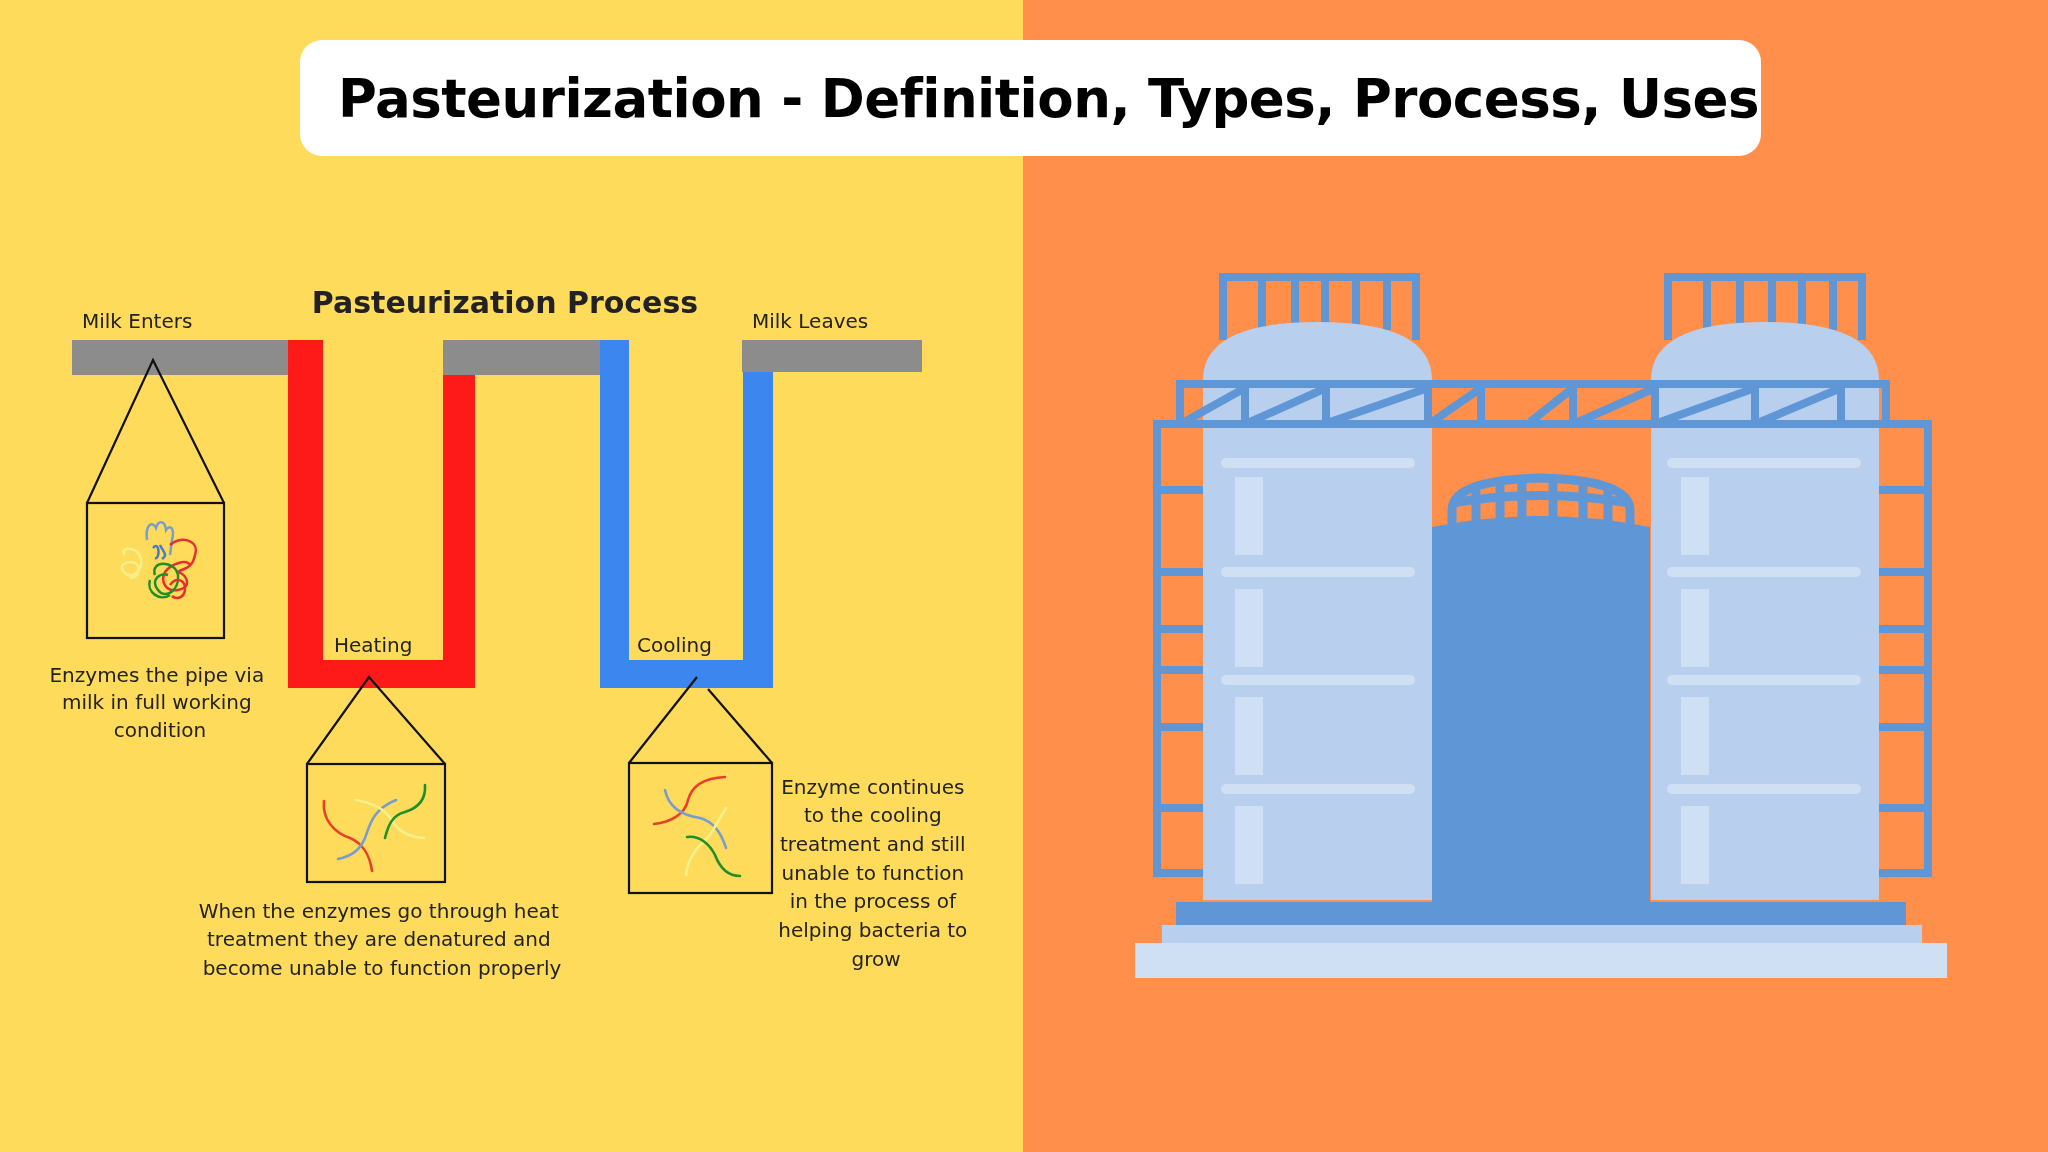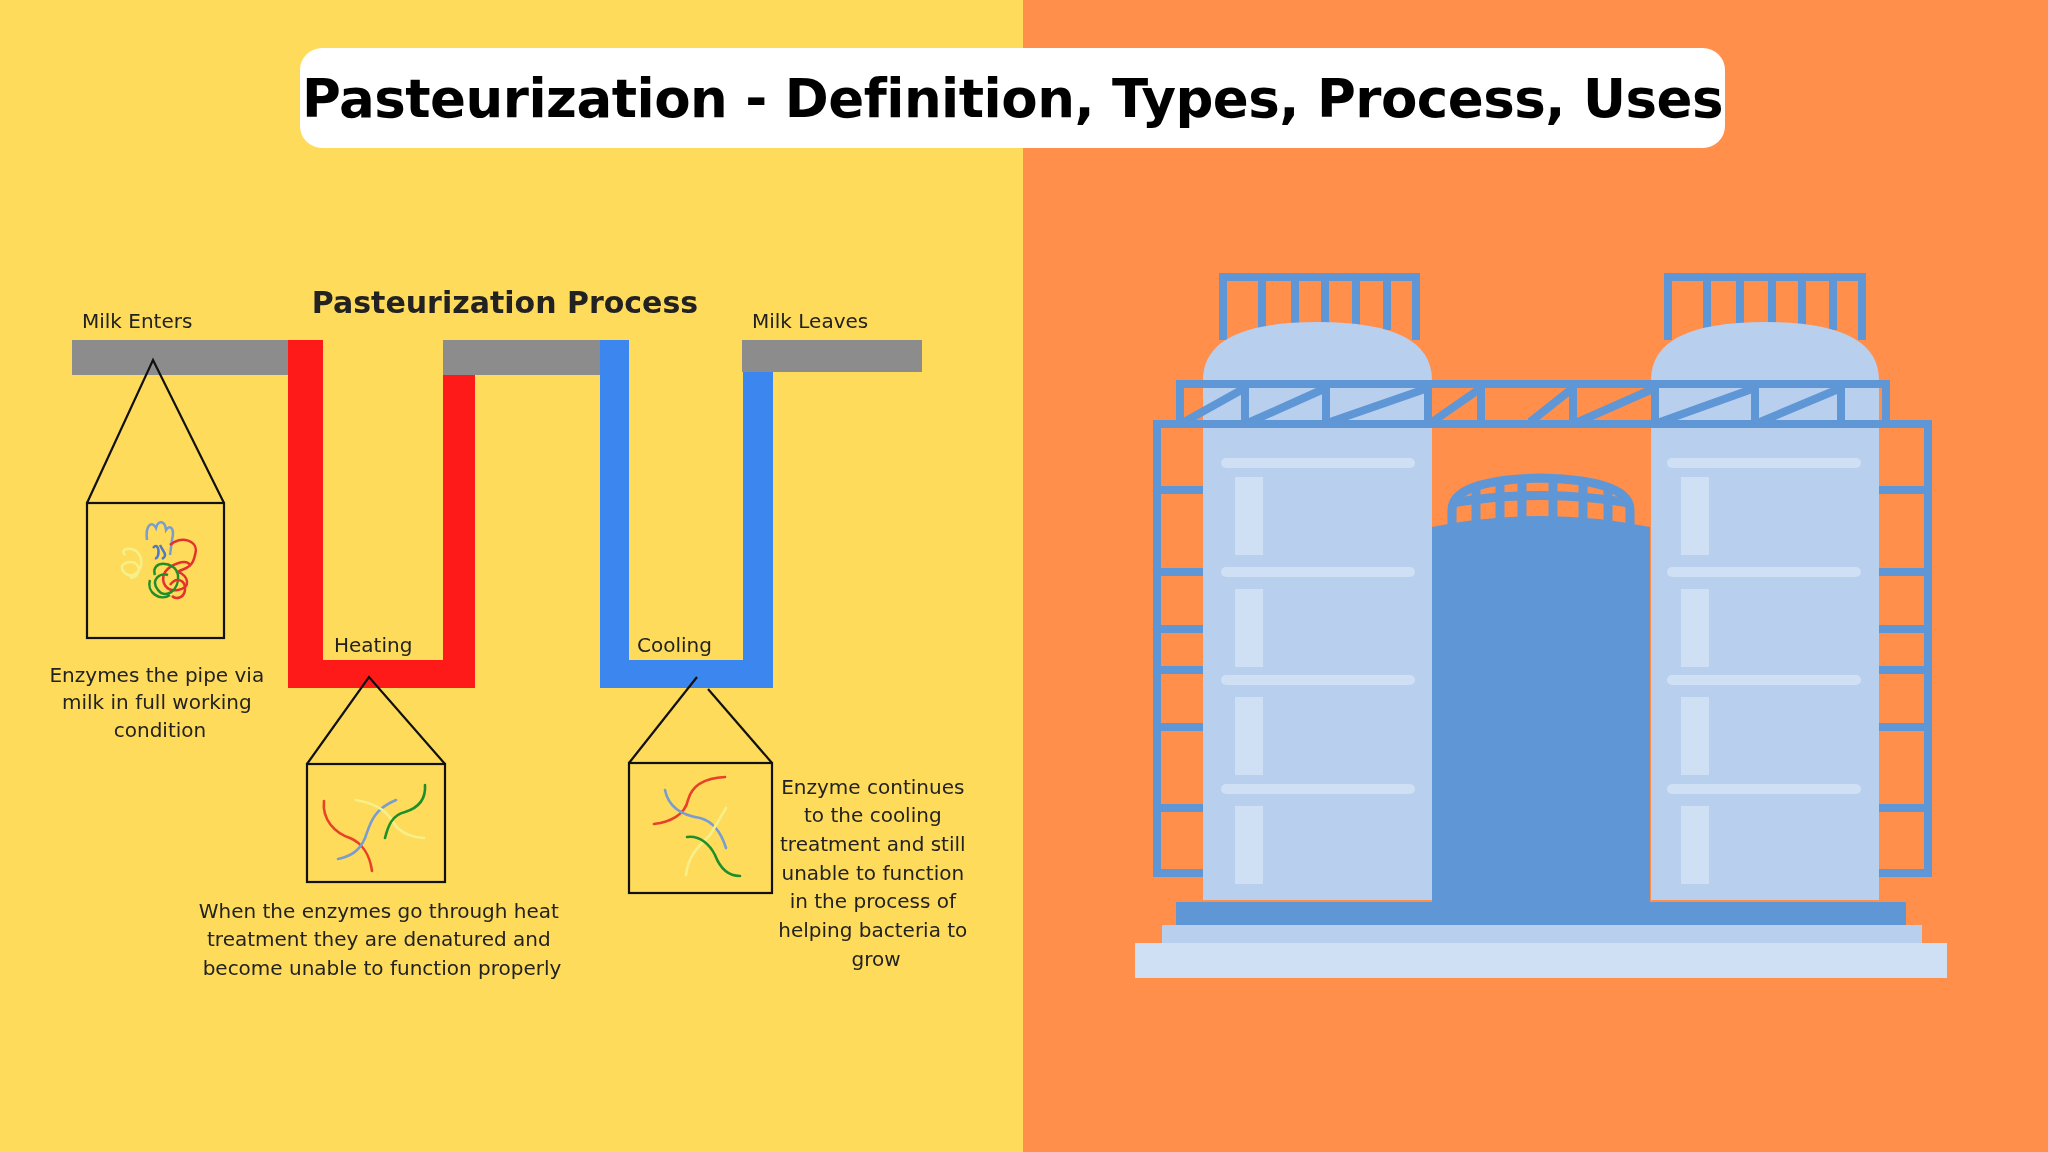--- a/index.html
+++ b/index.html
@@ -1,19 +1,19 @@
 <!DOCTYPE html>
 <html><head>
 <meta charset="utf-8">
 <style>
   html, body { margin: 0; padding: 0; }
   body { width: 2048px; height: 1152px; position: relative; overflow: hidden; font-family: "Liberation Sans", "DejaVu Sans", sans-serif; }
   .bg-left { position: absolute; left: 0; top: 0; width: 1023px; height: 1152px; background: #FEDB5A; }
   .bg-right { position: absolute; left: 1023px; top: 0; width: 1025px; height: 1152px; background: #FF8F4B; }
-  .title-box { position: absolute; left: 300px; top: 48px; width: 1425px; height: 100px; background: #ffffff; border-radius: 22px; display: flex; align-items: center; justify-content: center; }
+  .title-box { position: absolute; left: 300px; top: 40px; width: 1425px; height: 116px; background: #ffffff; border-radius: 22px; display: flex; align-items: center; justify-content: center; padding-left: 36px; }
   .title-text { font-family: "DejaVu Sans", sans-serif; font-weight: bold; font-size: 53px; color: #000; letter-spacing: -0.5px; white-space: nowrap; }
   svg.diagram { position: absolute; left: 0; top: 0; width: 2048px; height: 1152px; }
   .lbl { font-family: "DejaVu Sans", sans-serif; fill: #222; }
 </style>
 </head>
 <body>
 
 <div class="bg-left"></div>
 <div class="bg-right"></div>
 

